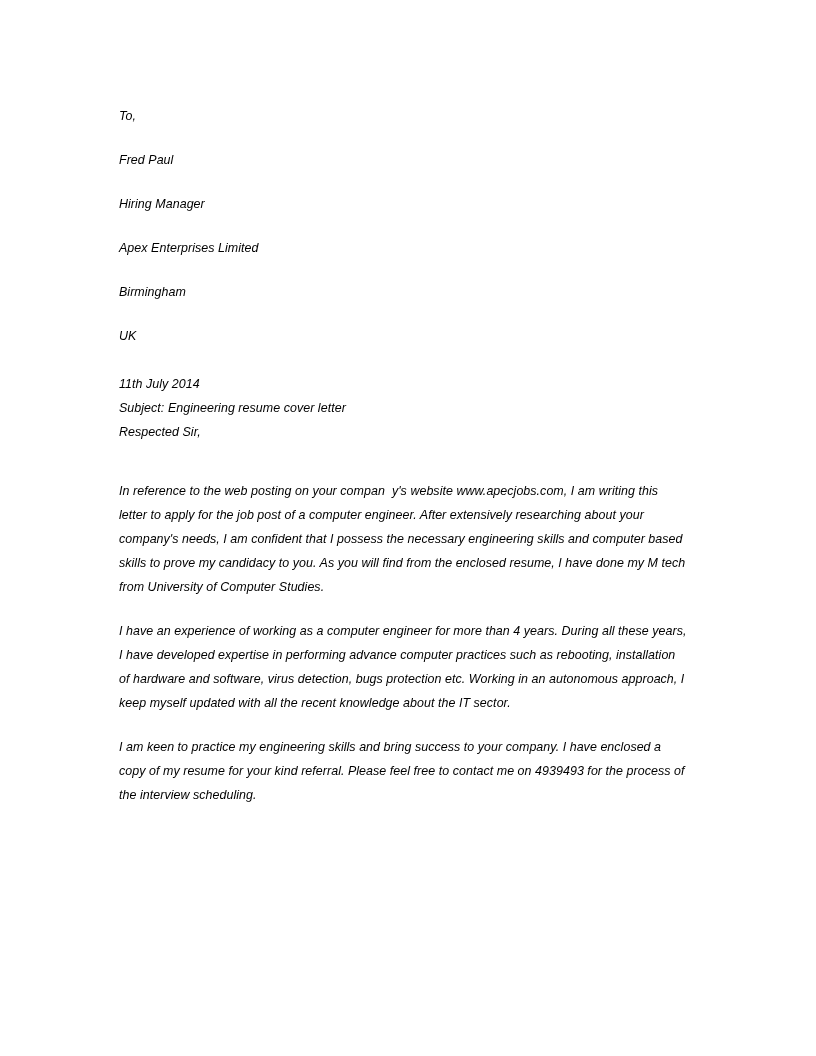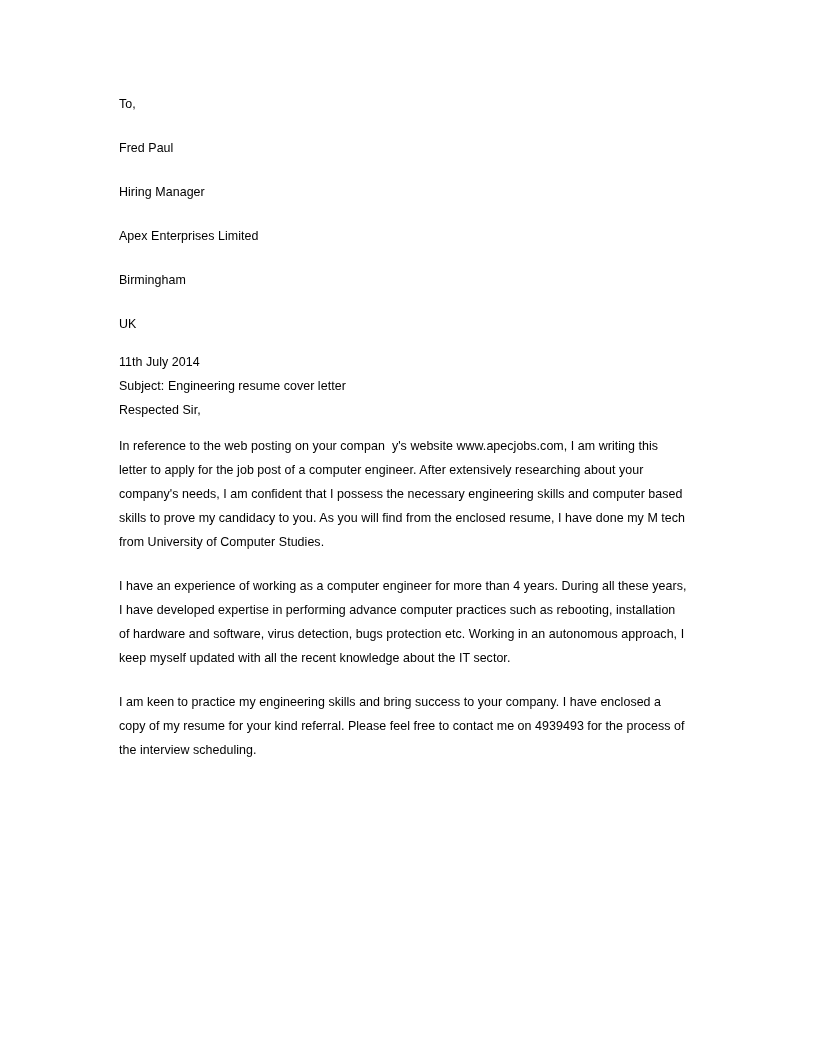--- a/index.html
+++ b/index.html
@@ -17,22 +17,23 @@
   .page {
     position: relative;
     width: 816px;
     height: 1056px;
     background: #ffffff;
     box-sizing: border-box;
   }
   .letter {
     position: absolute;
     left: 119px;
-    top: 92px;
+    top: 104px;
     width: 570px;
+    font-style: italic;
   }
   
   .line, .para {
     font-size: 13.4px;
     line-height: 24px;
     color: #000000;
     transform: scaleX(0.93);
     transform-origin: left center;
     letter-spacing: 0.05px;
     white-space: pre-wrap;
@@ -44,27 +45,27 @@
   }
   
   .addr-line {
     margin: 0 0 20px 0;
   }
   .addr-line:last-child {
     margin-bottom: 0;
   }
   
   .meta-block {
-    margin-top: 14px;
+    margin-top: 24px;
   }
   .meta-block .line {
     margin: 0;
   }
   .body-block {
-    margin-top: 12px;
+    margin-top: 35px;
   }
   .body-block .para {
     margin: 0 0 20px 0;
   }
   .closing-block .line {
     margin: 0 0 20px 0;
   }
   .closing-block .line:last-child {
     margin-bottom: 0;
   }

